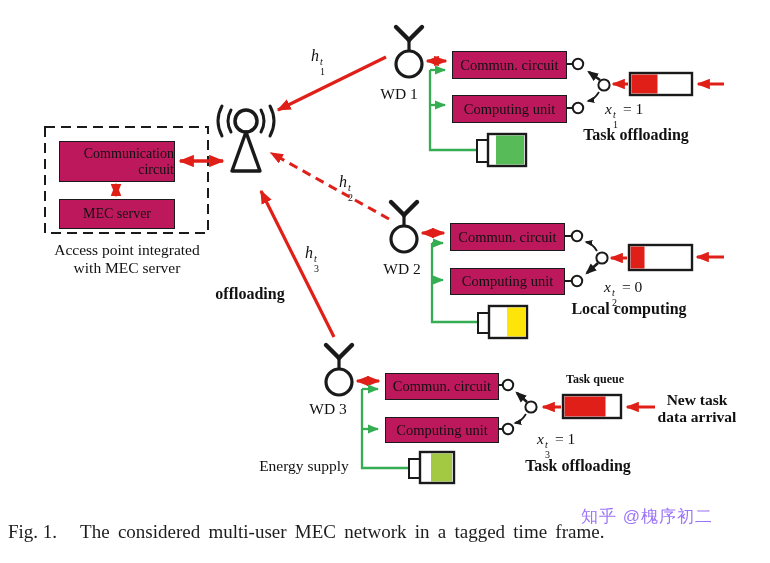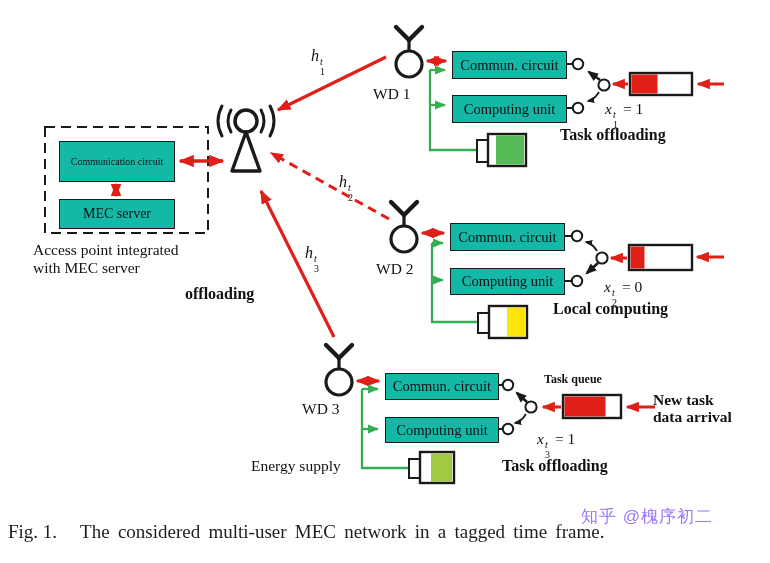--- a/index.html
+++ b/index.html
@@ -1,22 +1,22 @@
 <!DOCTYPE html>
 <html><head>
 <meta charset="utf-8">
 <style>
   html,body{margin:0;padding:0;background:#fff;}
   #stage{position:relative;width:770px;height:563px;background:#fff;overflow:hidden;
          font-family:"Liberation Serif", serif;color:#111;}
   #diagram-svg{position:absolute;left:0;top:0;z-index:1;}
-  .bx{position:absolute;z-index:2;background:#14b8a6;border:1.7px solid #1a1a1a;
+  .bx{position:absolute;z-index:2;background:#be185d;border:1.7px solid #1a1a1a;
       display:flex;align-items:center;justify-content:center;text-align:center;
       font-size:14.5px;line-height:1.12;color:#111;}
-  .lbl{position:absolute;z-index:2;font-size:15.5px;line-height:1.15;}
+  .lbl{position:absolute;z-index:2;text-align:center;font-size:15.5px;line-height:1.15;}
   .bold{font-weight:bold;font-size:16px;}
   .math{position:absolute;z-index:2;font-size:16px;font-style:italic;}
   .supsub{display:inline-flex;flex-direction:column;vertical-align:-4px;
           font-size:10px;font-style:italic;line-height:1;margin-left:1px;}
   .supsub .sp{font-style:italic;}
   .supsub .sb{font-style:normal;}
   .eq{font-style:normal;margin-left:5px;}
   #caption{position:absolute;z-index:3;left:8px;top:521px;width:758px;
            font-size:19px;color:#1d1d1d;white-space:nowrap;}
   #caption .body{margin-left:23px;word-spacing:3.5px;}
@@ -154,21 +154,21 @@
   <line x1="600" y1="80" x2="589" y2="72" stroke="#1a1a1a" stroke-width="2.6" marker-end="url(#bk)"></line>
   <path d="M599,92 Q594,100 588,101" stroke="#1a1a1a" stroke-width="1.8" fill="none" marker-end="url(#bk)"></path>
 
   <line x1="598" y1="263" x2="587" y2="273" stroke="#1a1a1a" stroke-width="2.6" marker-end="url(#bk)"></line>
   <path d="M597,251 Q592,243 586,242" stroke="#1a1a1a" stroke-width="1.8" fill="none" marker-end="url(#bk)"></path>
 
   <line x1="527" y1="402" x2="517" y2="393" stroke="#1a1a1a" stroke-width="2.6" marker-end="url(#bk)"></line>
   <path d="M526,414 Q521,422 515,423" stroke="#1a1a1a" stroke-width="1.8" fill="none" marker-end="url(#bk)"></path>
 </svg>
 
-  <div class="bx" style="left:59px;top:141px;width:114px;height:39px;font-size:10px;">
+  <div class="bx" style="left:59px;top:141px;width:114px;height:39px;font-size:14px;text-align:right;">
       <span>Communication circuit</span>
     </div>
   <div class="bx" style="left:59px;top:199px;width:114px;height:28px;font-size:14px;">
       <span>MEC server</span>
     </div>
   <div class="lbl" style="left:33px;top:241px;width:188px;">
     <div>Access point integrated</div>
     <div>with MEC server</div>
   </div>
 

